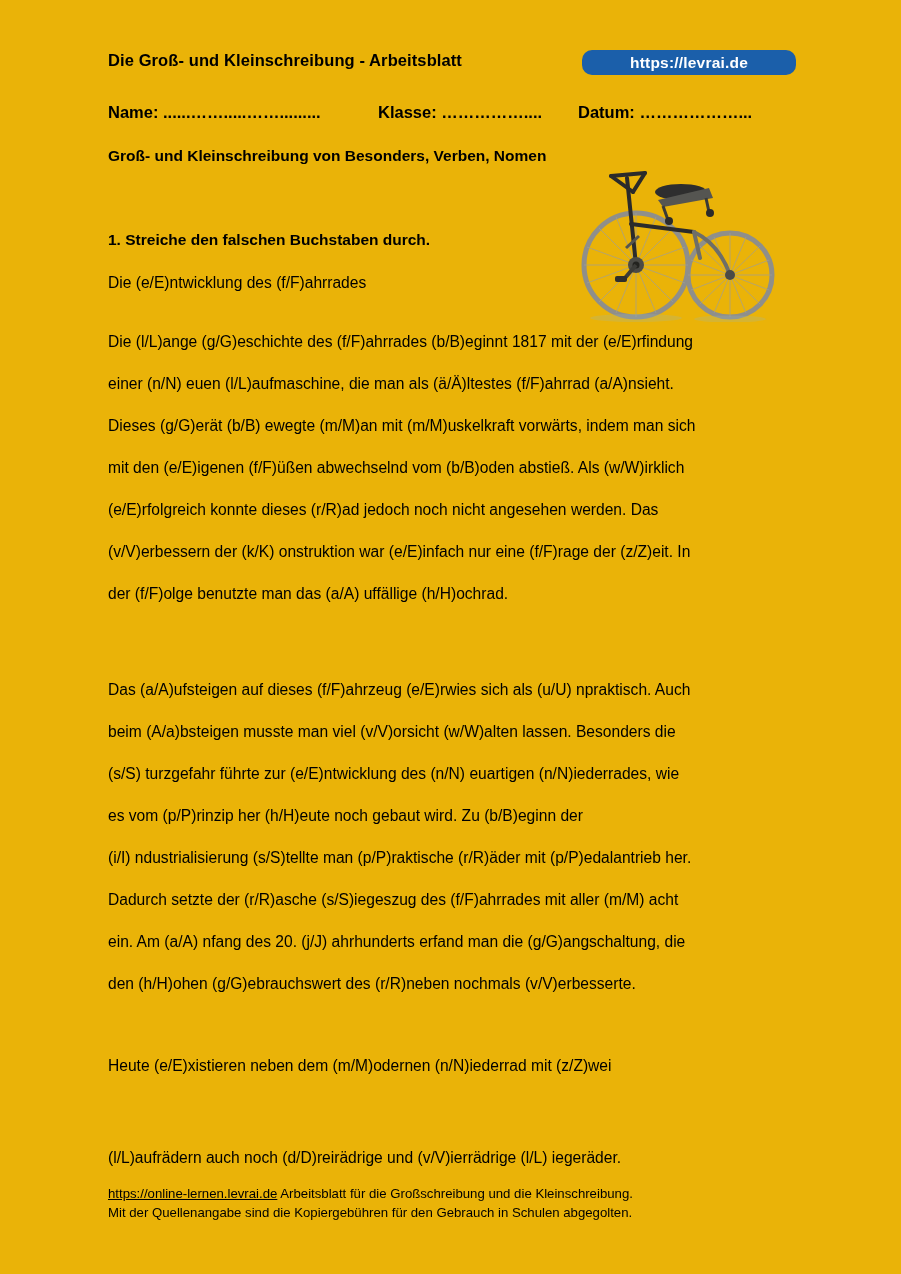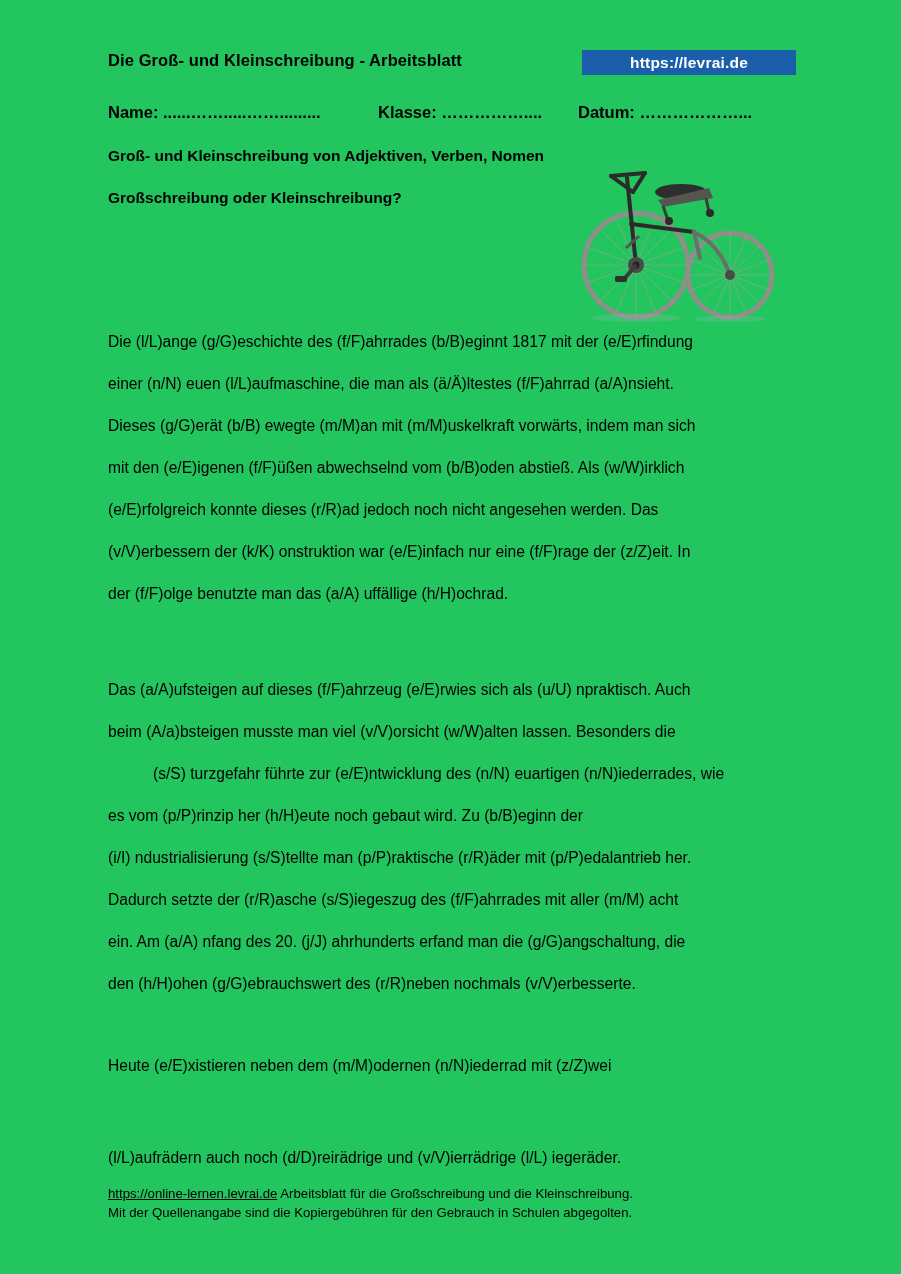--- a/index.html
+++ b/index.html
@@ -9,21 +9,21 @@
     background: #ffffff;
   }
   body {
     font-family: "Liberation Sans", sans-serif;
     color: #000000;
   }
   #page {
     position: relative;
     width: 901px;
     height: 1274px;
-    background: #22c55e;
+    background: #eab308;
     overflow: hidden;
   }
   
   #header-row {
     position: absolute;
     left: 108px;
     top: 50px;
     width: 688px;
     height: 28px;
   }
@@ -43,20 +43,21 @@
     width: 214px;
     height: 25px;
     background: #1b5faa;
     color: #ffffff;
     font-size: 15.5px;
     font-weight: bold;
     text-align: center;
     line-height: 25px;
     letter-spacing: 0.2px;
     box-sizing: border-box;
+    border-radius: 10px;
   }
   
   #field-row {
     position: absolute;
     left: 108px;
     top: 103px;
     width: 700px;
     height: 26px;
     font-size: 16.5px;
     font-weight: bold;
@@ -123,23 +124,24 @@
     <div id="doc-title">Die Groß- und Kleinschreibung - Arbeitsblatt</div>
     <div id="site-badge">https://levrai.de</div>
   </div>
 
   <div id="field-row">
     <div class="field" id="field-name">Name: ......…….....…….........</div>
     <div class="field" id="field-klasse">Klasse: ……………....</div>
     <div class="field" id="field-datum">Datum: ………………...</div>
   </div>
 
-  <div class="heading" id="heading-1">Groß- und Kleinschreibung von Adjektiven, Verben, Nomen</div>
-  <div class="heading" id="heading-2">Großschreibung oder Kleinschreibung?</div>
-
+  <div class="heading" id="heading-1">Groß- und Kleinschreibung von Besonders, Verben, Nomen</div>
+  <div class="heading" id="heading-task">1. Streiche den falschen Buchstaben durch.</div>
+
+  <div class="body-line" style="top:273px;">Die (e/E)ntwicklung des (f/F)ahrrades</div>
 
   <div id="bike-figure">
     <svg viewBox="0 0 234 164" xmlns="http://www.w3.org/2000/svg">
       <g fill="none" stroke="#8f8f8a" stroke-width="5">
 
         <circle cx="73" cy="107" r="52"></circle>
 
         <circle cx="167" cy="117" r="42"></circle>
       </g>
       <g stroke="#9d9d98" stroke-width="0.7">
@@ -231,21 +233,21 @@
     <div class="body-line" style="top:416px;text-align:right;">Dieses (g/G)erät (b/B) ewegte (m/M)an mit (m/M)uskelkraft vorwärts, indem man sich</div>
     <div class="body-line" style="top:458px;">mit den (e/E)igenen (f/F)üßen abwechselnd vom (b/B)oden abstieß. Als (w/W)irklich</div>
     <div class="body-line" style="top:500px;">(e/E)rfolgreich konnte dieses (r/R)ad jedoch noch nicht angesehen werden. Das</div>
     <div class="body-line" style="top:542px;">(v/V)erbessern der (k/K) onstruktion war (e/E)infach nur eine (f/F)rage der (z/Z)eit. In</div>
     <div class="body-line" style="top:584px;">der (f/F)olge benutzte man das (a/A) uffällige (h/H)ochrad.</div>
   </div>
 
   <div>
     <div class="body-line" style="top:680px;">Das (a/A)ufsteigen auf dieses (f/F)ahrzeug (e/E)rwies sich als (u/U) npraktisch. Auch</div>
     <div class="body-line" style="top:722px;">beim (A/a)bsteigen musste man viel (v/V)orsicht (w/W)alten lassen. Besonders die</div>
-    <div class="body-line" style="top:764px;margin-left:45px;">(s/S) turzgefahr führte zur (e/E)ntwicklung des (n/N) euartigen (n/N)iederrades, wie</div>
+    <div class="body-line" style="top:764px;">(s/S) turzgefahr führte zur (e/E)ntwicklung des (n/N) euartigen (n/N)iederrades, wie</div>
     <div class="body-line" style="top:806px;">es vom (p/P)rinzip her (h/H)eute noch gebaut wird. Zu (b/B)eginn der</div>
     <div class="body-line" style="top:848px;">(i/I) ndustrialisierung (s/S)tellte man (p/P)raktische (r/R)äder mit (p/P)edalantrieb her.</div>
     <div class="body-line" style="top:890px;">Dadurch setzte der (r/R)asche (s/S)iegeszug des (f/F)ahrrades mit aller (m/M) acht</div>
     <div class="body-line" style="top:932px;">ein. Am (a/A) nfang des 20. (j/J) ahrhunderts erfand man die (g/G)angschaltung, die</div>
     <div class="body-line" style="top:974px;">den (h/H)ohen (g/G)ebrauchswert des (r/R)neben nochmals (v/V)erbesserte.</div>
   </div>
 
   <div>
     <div class="body-line" style="top:1056px;">Heute (e/E)xistieren neben dem (m/M)odernen (n/N)iederrad mit (z/Z)wei</div>
     <div class="body-line" style="top:1148px;">(l/L)aufrädern auch noch (d/D)reirädrige und (v/V)ierrädrige (l/L) iegeräder.</div>

